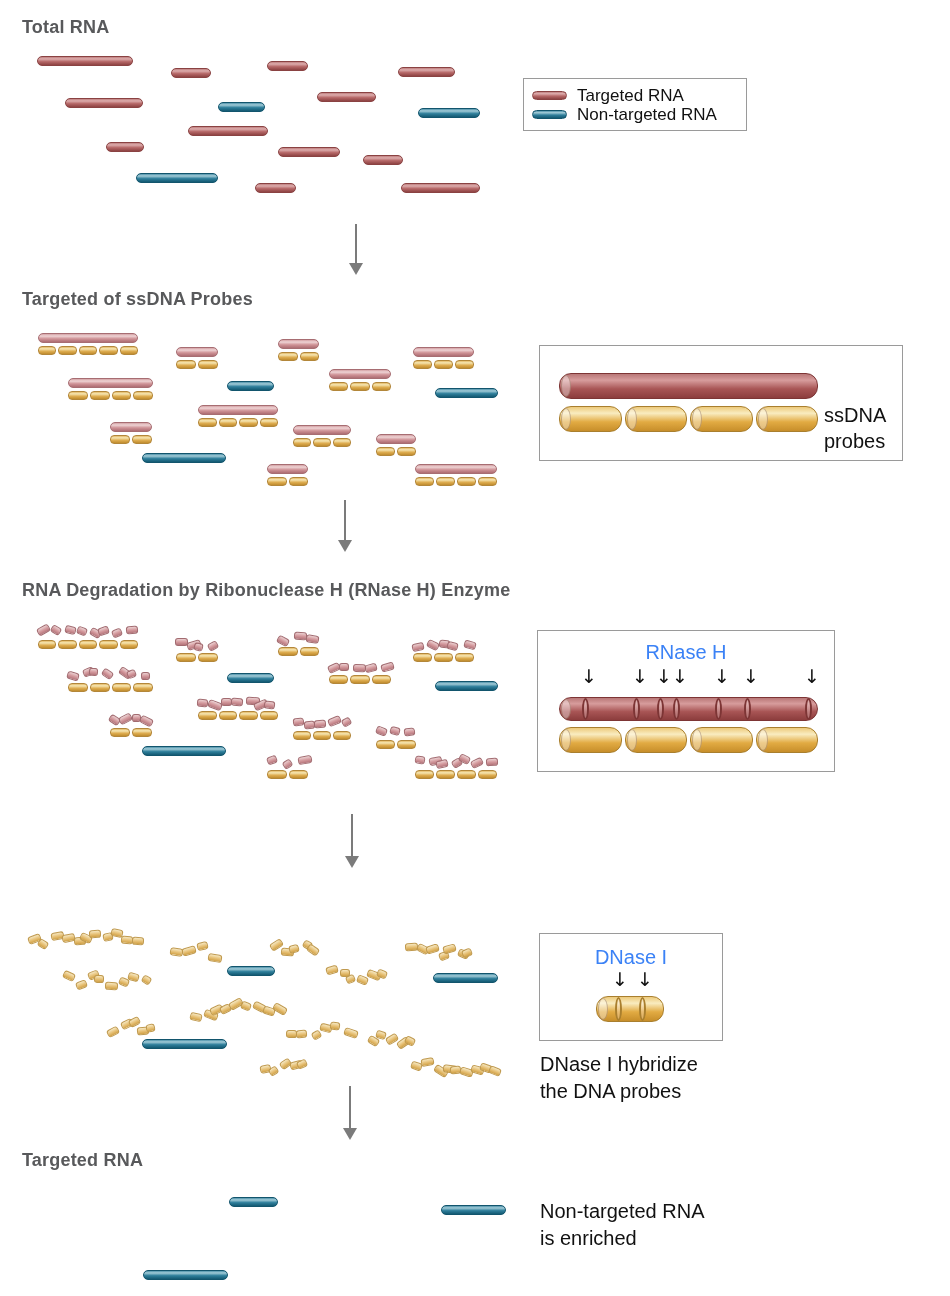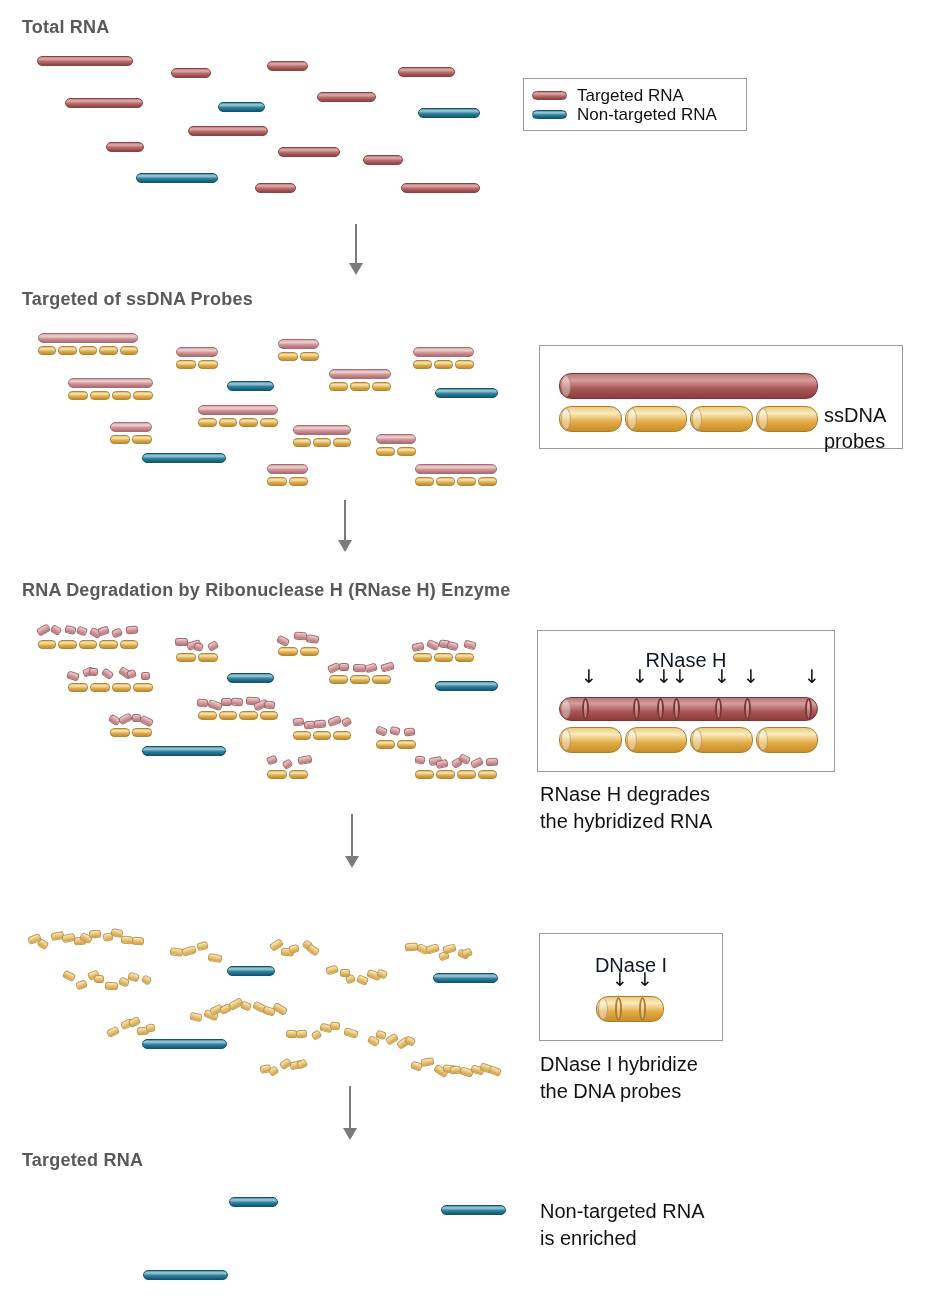--- a/index.html
+++ b/index.html
@@ -24,26 +24,26 @@
   .flow-arrow{position:absolute;width:2px;background:#7b7b7b;}
   .flow-arrow::after{content:"";position:absolute;left:-6px;bottom:-11px;
     border:7px solid transparent;border-bottom:0;border-top:12px solid #7b7b7b;}
 
   .panel{position:absolute;box-sizing:border-box;background:#fff;border:1px solid #9a9a9a;}
   .legend{left:523px;top:78px;width:224px;height:53px;padding:7px 0 0 8px;}
   .legend-row{display:flex;align-items:center;height:19px;}
   .legend-chip{width:35px;height:9px;margin-right:10px;flex:0 0 auto;}
   .legend-label{font:17px/1 "Liberation Sans",sans-serif;color:#111;}
 
-  .box-ssdna{left:539px;top:345px;width:364px;height:104px;}
+  .box-ssdna{left:539px;top:345px;width:364px;height:116px;}
   .box-rnaseh{left:537px;top:630px;width:298px;height:142px;}
   .box-dnase{left:539px;top:933px;width:184px;height:108px;}
 
   .box-title{position:absolute;left:0;right:0;text-align:center;
-    font:20px/1 "Liberation Sans",sans-serif;color:#0f172a;margin-top:8px;}
+    font:20px/1 "Liberation Sans",sans-serif;color:#3b82f6;}
   .cyl{position:absolute;box-sizing:border-box;border-radius:12px;}
   .cyl-red{background:linear-gradient(180deg,#b97878 0%,#d79c9c 26%,#a85555 62%,#8c3d3d 100%);border:1px solid #7d3535;}
   .cyl-gold{background:linear-gradient(180deg,#edca7c 0%,#f9ecc0 26%,#e2ab43 62%,#c78e2a 100%);border:1px solid #a97f2e;}
   .cap{position:absolute;left:1px;top:1px;bottom:1px;width:10px;border-radius:50%;
     background:rgba(255,255,255,.38);border:1px solid rgba(110,70,40,.35);box-sizing:border-box;}
   .cut{position:absolute;top:0;height:100%;width:7px;border-radius:50%;box-sizing:border-box;
     background:rgba(255,240,240,.28);}
   .cut-red{border:2px solid #7d3535;}
   .cut-gold{border:2px solid #a97f2e;}
   .mini-arrow{position:absolute;font:19px/1 "DejaVu Sans",sans-serif;color:#111;}
@@ -123,22 +123,20 @@
       <div class="cyl cyl-gold" style="left: 86.5px; top: 96px; width: 62.5px; height: 26px;">
         <div class="cap"></div>
       </div>
       <div class="cyl cyl-gold" style="left: 152px; top: 96px; width: 62.5px; height: 26px;">
         <div class="cap"></div>
       </div>
       <div class="cyl cyl-gold" style="left: 217.5px; top: 96px; width: 62.5px; height: 26px;">
         <div class="cap"></div>
       </div>
     </div>
-  <div class="caption cap-rnaseh">RNase H degrades
-the hybridized RNA</div>
 
   <div class="panel box-dnase" id="box-dnase">
     <div class="box-title" style="top:13px">DNase I</div>
   <span class="mini-arrow" style="left: 72px; top: 36px;">↓</span>
       <span class="mini-arrow" style="left: 97px; top: 36px;">↓</span>
       <div class="cyl cyl-gold" style="left: 56px; top: 62px; width: 68px; height: 26px;">
         <div class="cap"></div>
         <div class="cut cut-gold" style="left: 18px;"></div>
         <div class="cut cut-gold" style="left: 42px;"></div>
       </div>

